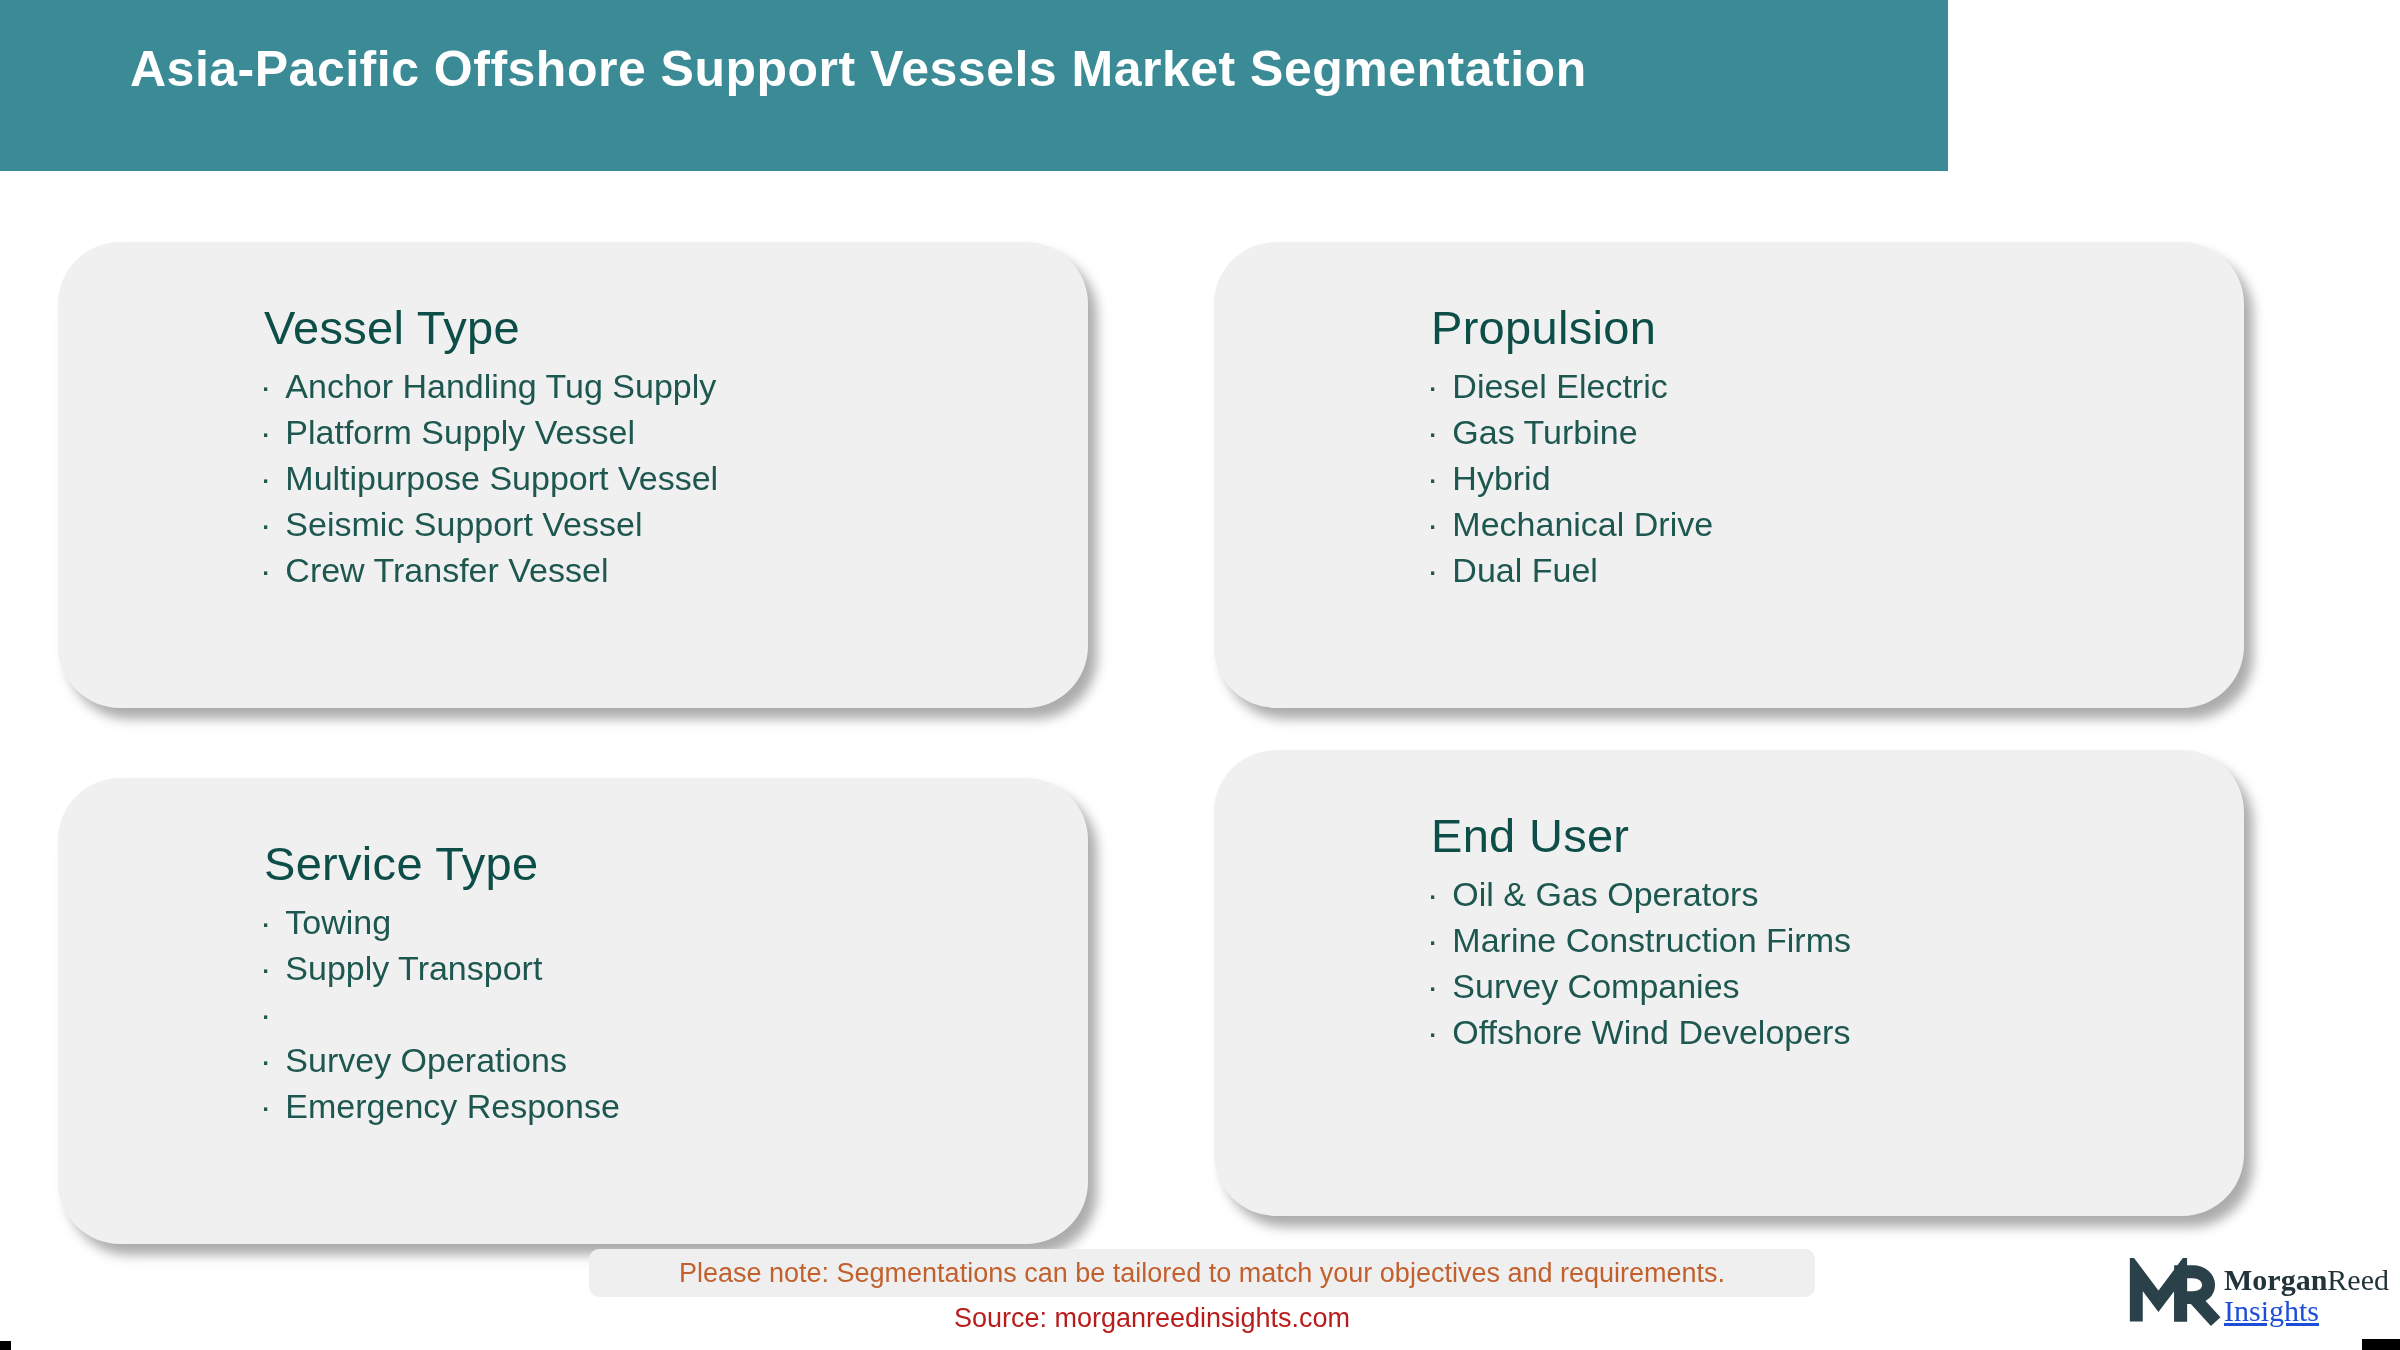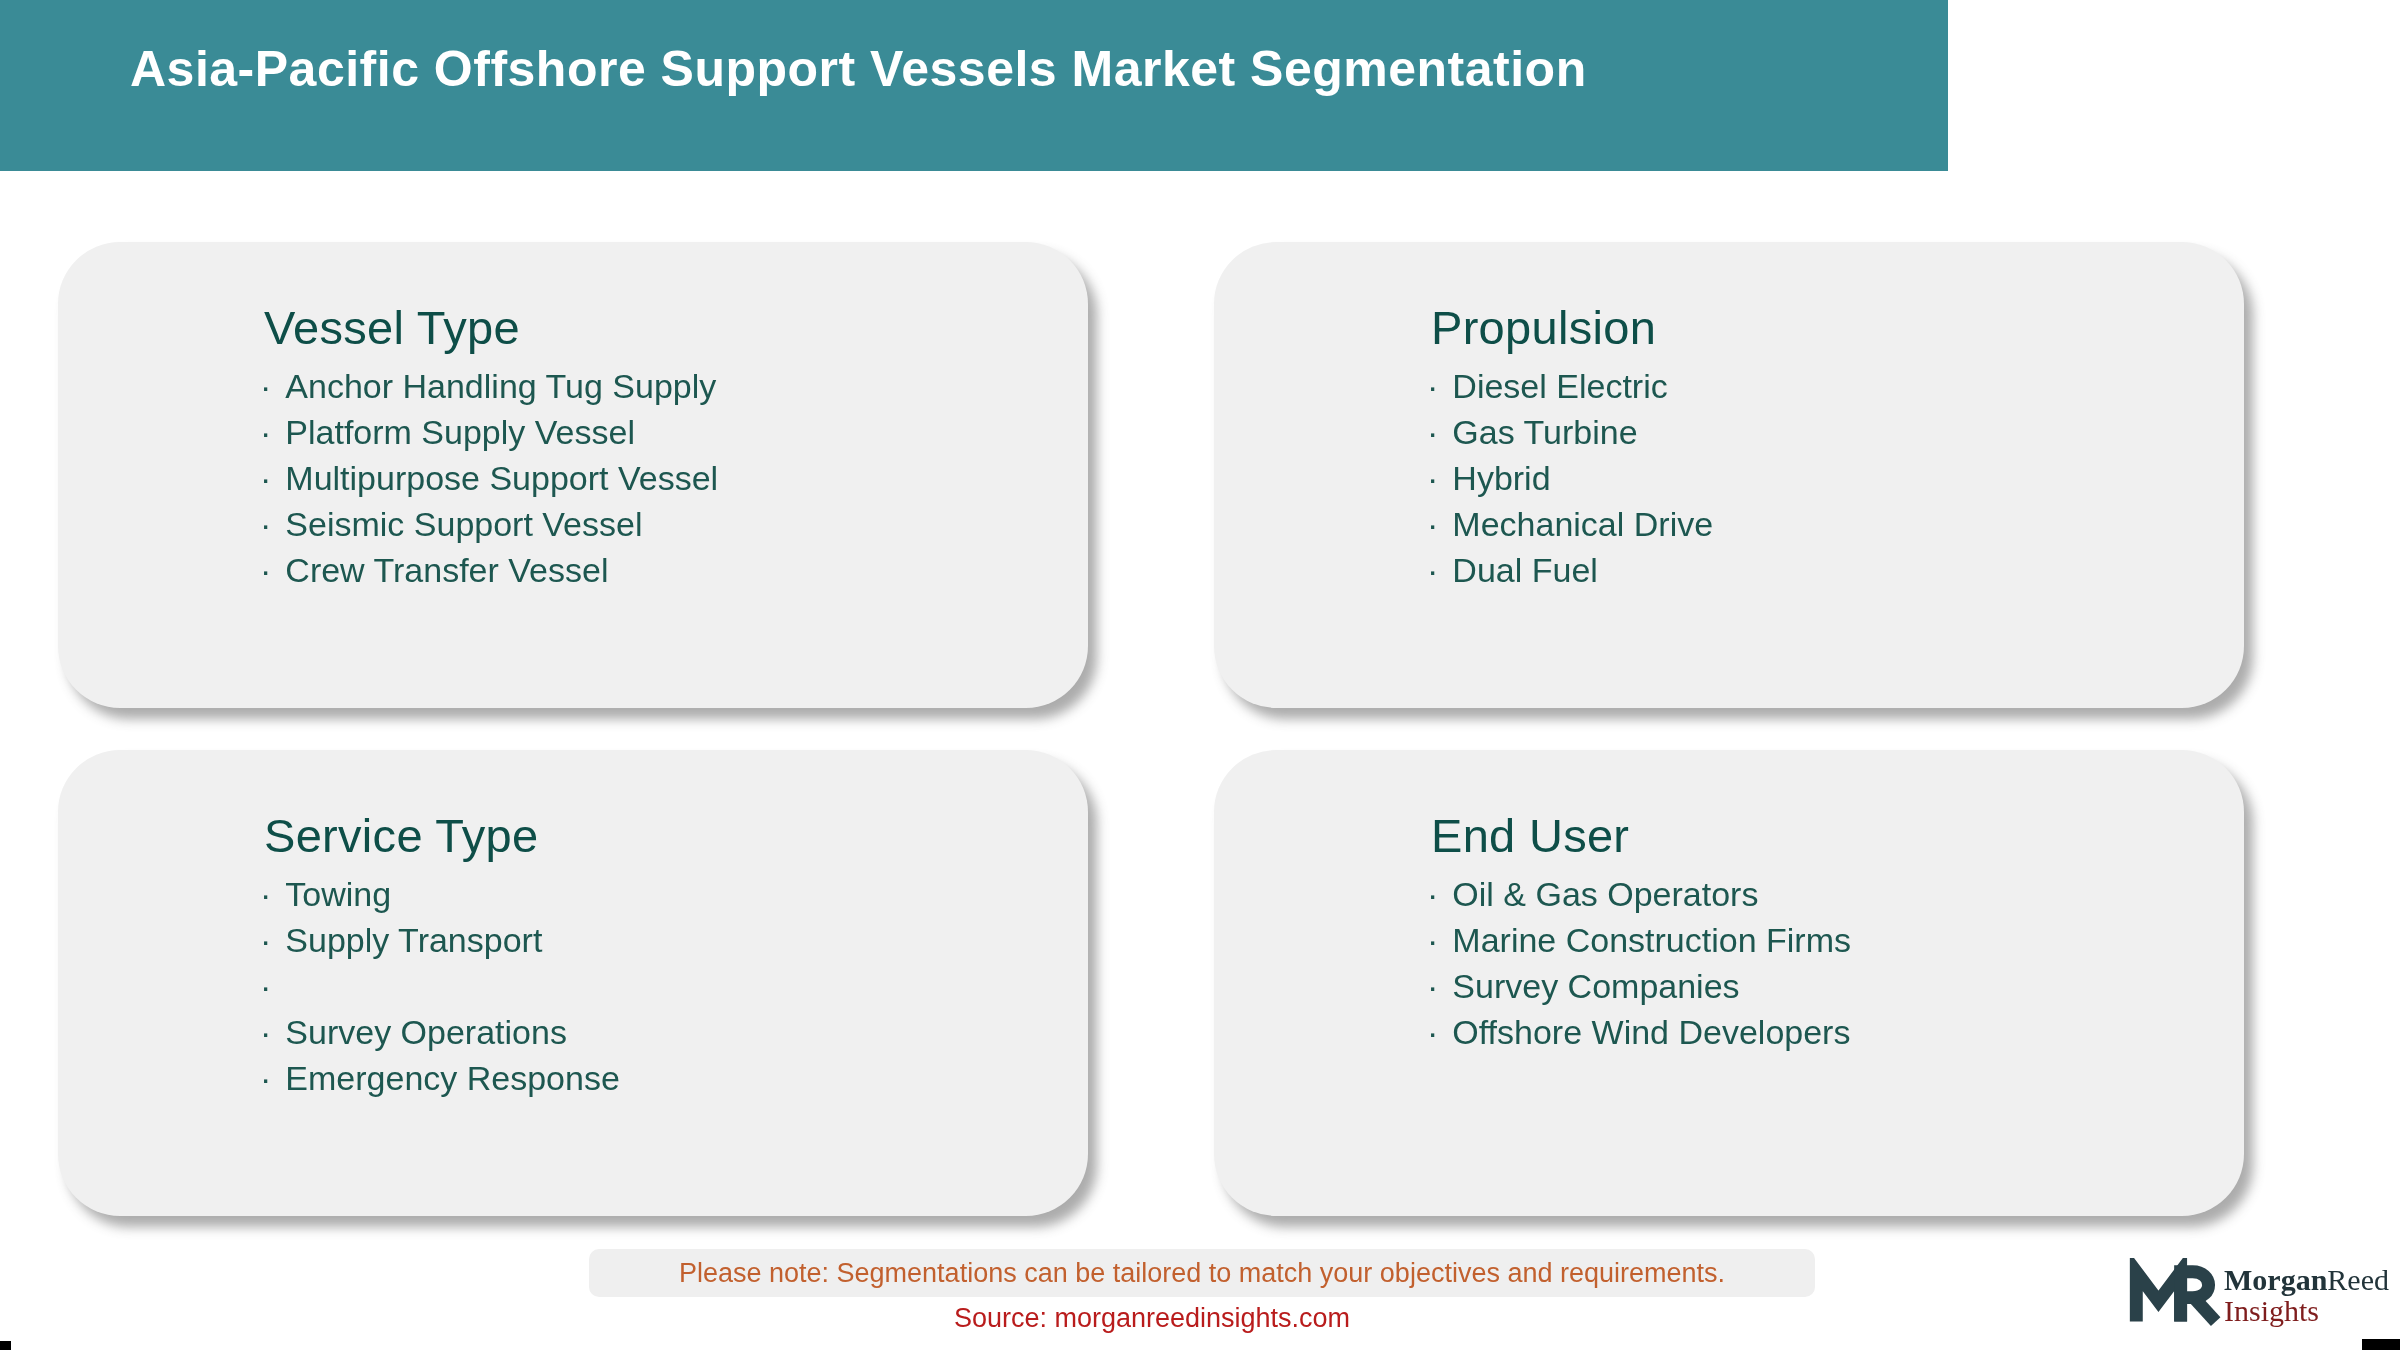--- a/index.html
+++ b/index.html
@@ -21,21 +21,21 @@
 
   
   .card {
     position:absolute; width:1030px; height:466px; box-sizing:border-box;
     background:#F0F0F0; border-radius:62px;
     box-shadow:9px 11px 12px rgba(70,70,70,0.45);
     padding:58px 30px 0 202px;
   }
   .card.c1 { left:58px;   top:242px; }
   .card.c2 { left:1214px; top:242px; padding-left:213px; }
-  .card.c3 { left:58px;   top:750px; }
+  .card.c3 { left:58px;   top:778px; }
   .card.c4 { left:1214px; top:750px; padding-left:213px; }
   .card h2 {
     margin:0 0 8px 4px; font-size:47px; font-weight:normal;
     color:#0E4E48; letter-spacing:0.3px;
   }
   .card ul { list-style:none; margin:0; padding:0; }
   .card li {
     display:flex; align-items:baseline;
     font-size:34px; line-height:46px; color:#1D5750;
   }
@@ -57,21 +57,21 @@
   .logo {
     position:absolute; left:2128px; top:1258px;
     display:flex; align-items:center; 
   }
   .logo-text {
     font-family:"Liberation Serif", serif;
     font-size:30px; line-height:31px;
   }
   .logo-name { color:#22343A; }
   .logo-name .b { font-weight:bold; }
-  .logo-tagline { color:#7f1d1d; }
+  .logo-tagline { color:#1d4ed8;text-decoration:underline; }
 
   
   .corner-a { position:absolute; left:0;  bottom:0; width:11px; height:9px;  background:#000; }
   .corner-b { position:absolute; right:0; bottom:0; width:38px; height:11px; background:#000; }
 </style>
 </head>
 <body>
 
 <div class="header">
   <h1>Asia-Pacific Offshore Support Vessels Market Segmentation</h1>

